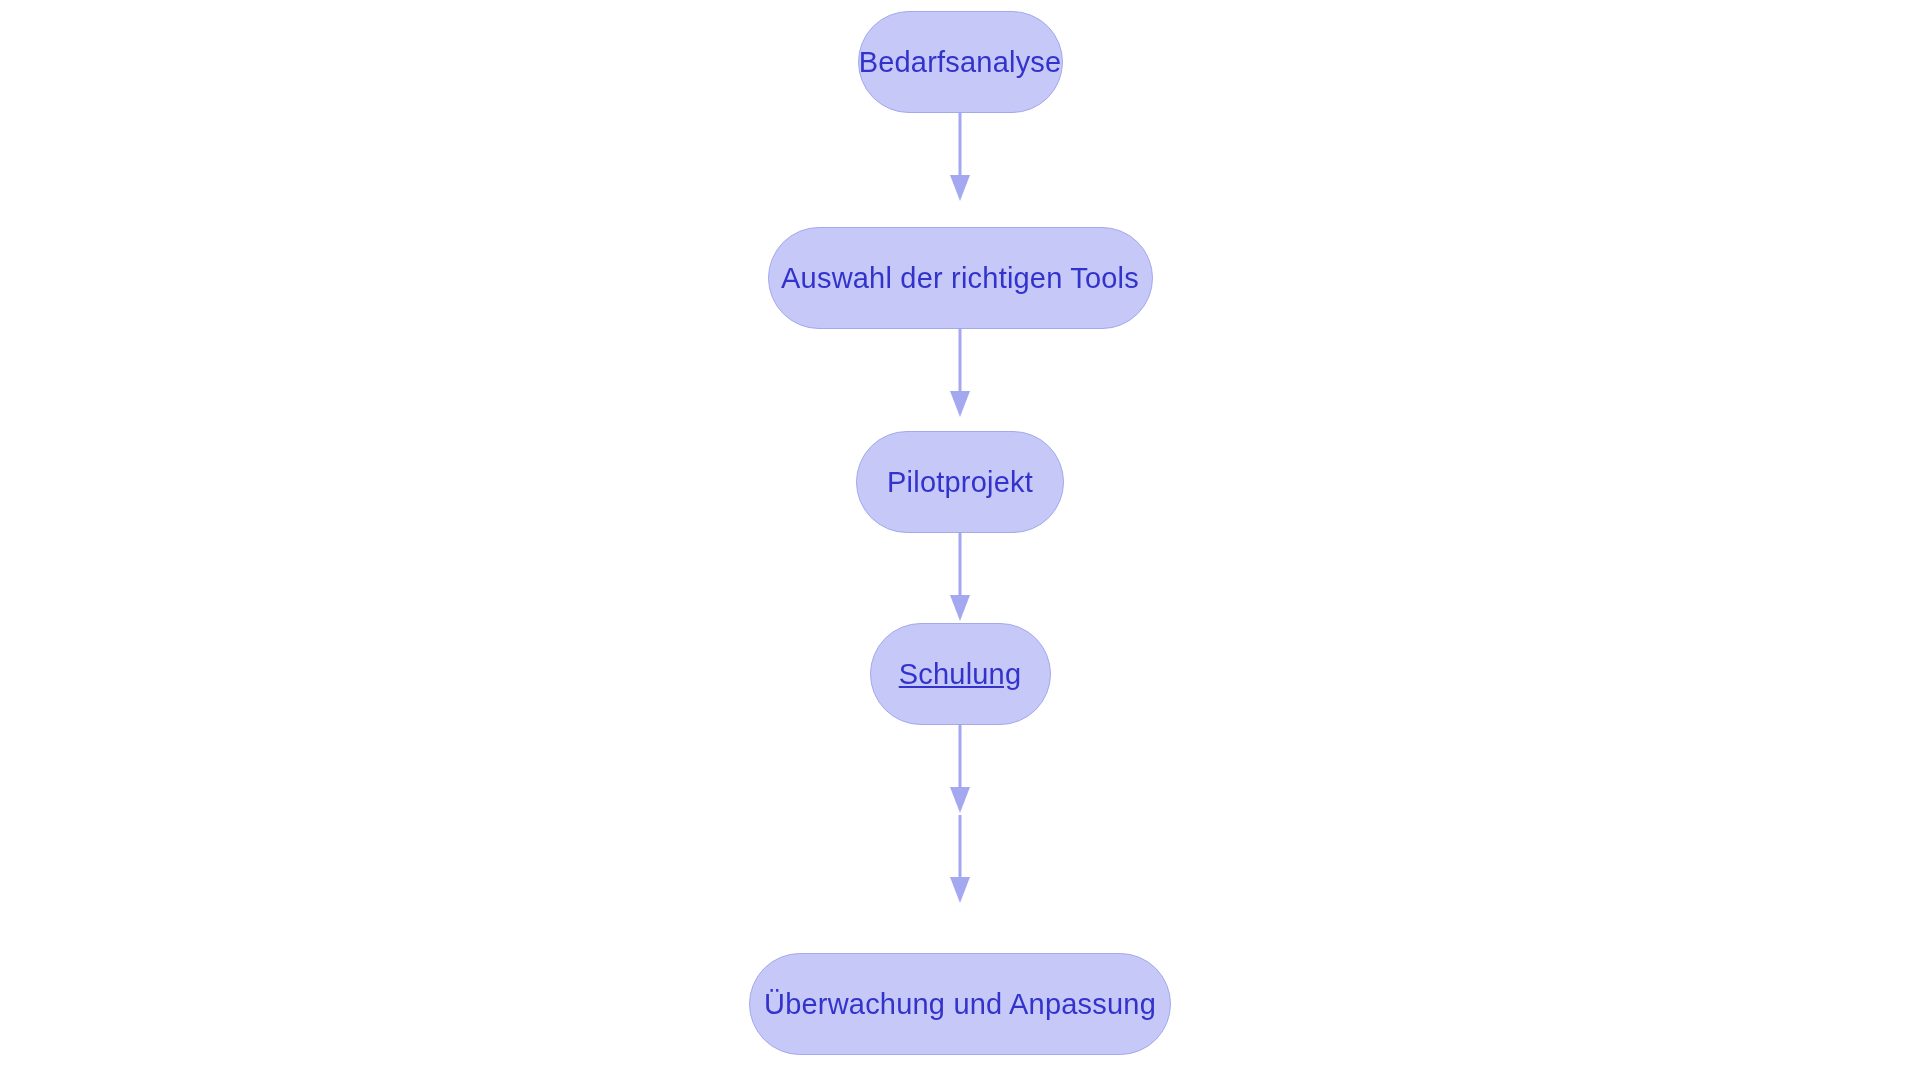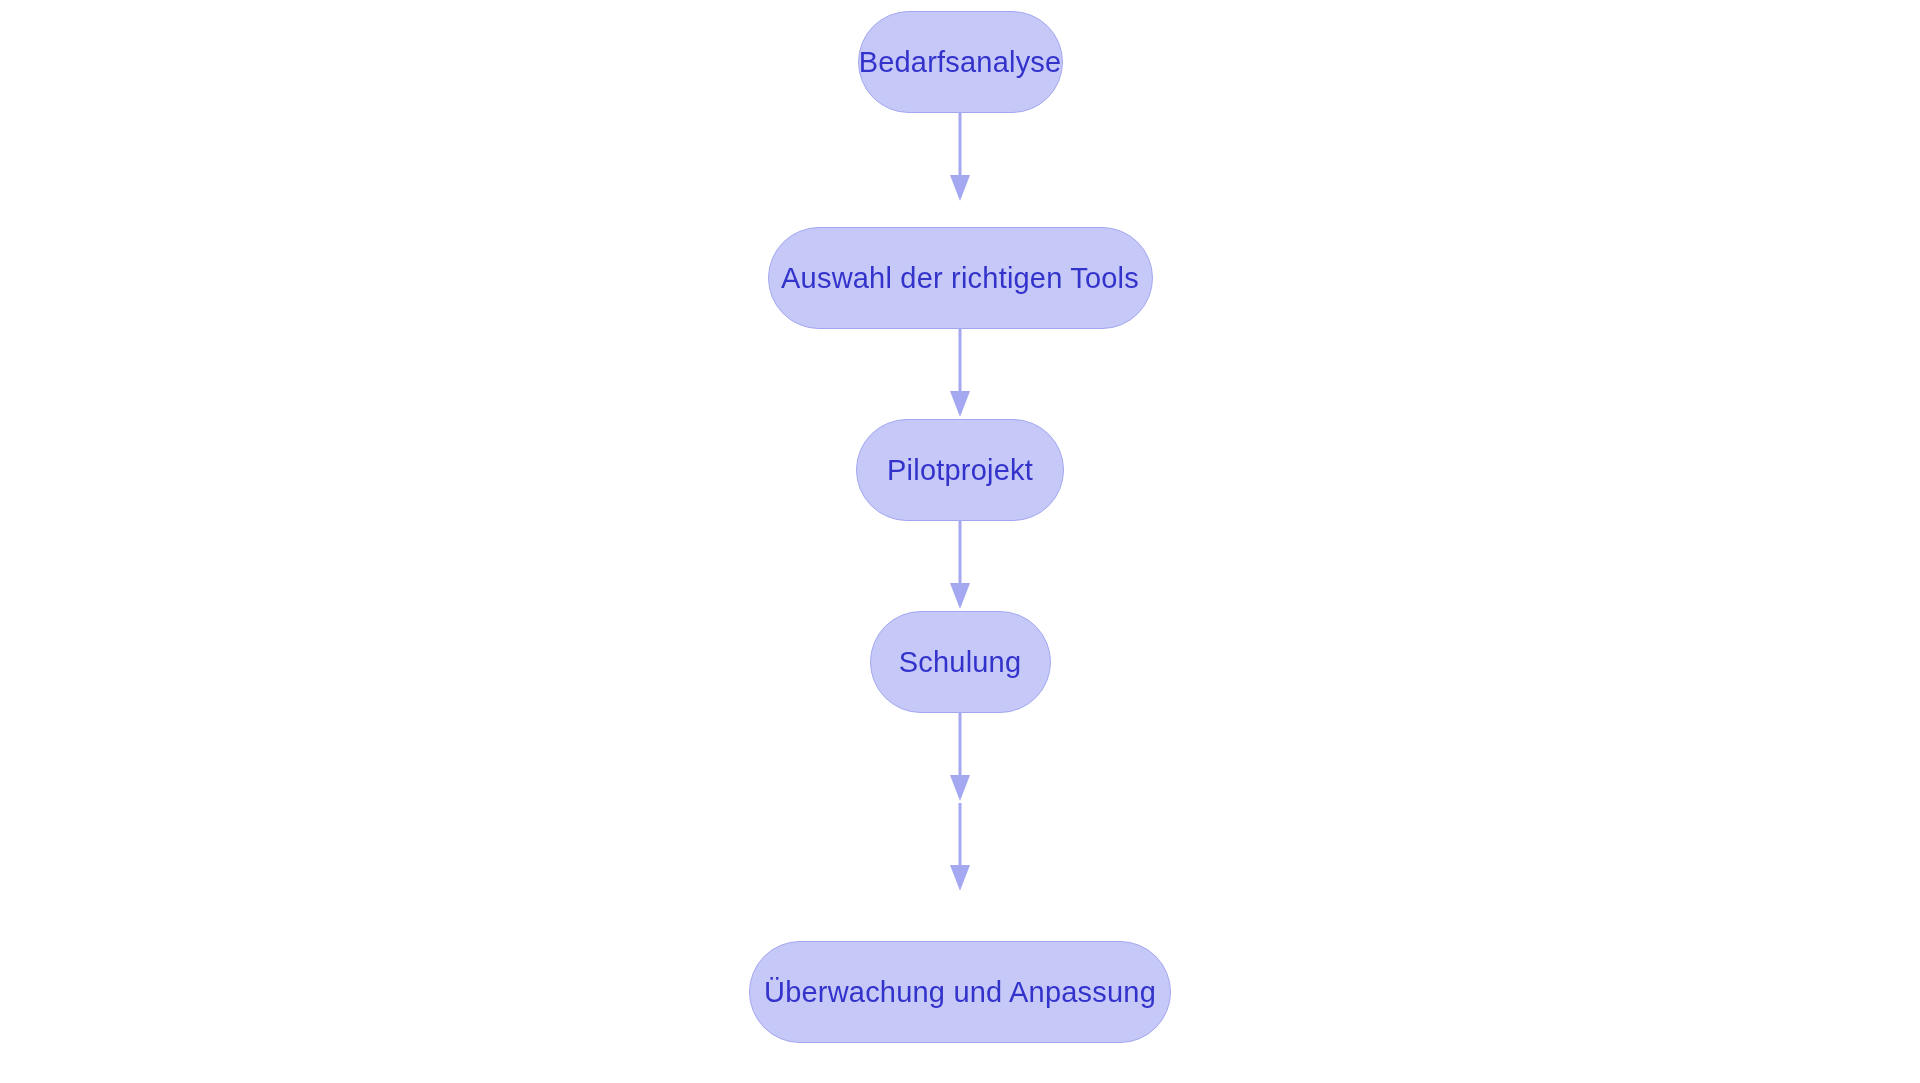--- a/index.html
+++ b/index.html
@@ -89,34 +89,34 @@
     </div>
 
     <div class="connector">
       <svg width="24" height="90" viewBox="0 0 24 90" aria-hidden="true">
         <line x1="12" y1="0" x2="12" y2="67" stroke="#a3a8f0" stroke-width="3"></line>
         <polygon points="2,62 22,62 12,88" fill="#a3a8f0"></polygon>
       </svg>
     </div>
 
     <div class="node-row">
-      <div class="node" style="width:208px;">
+      <div class="node" style="width:208px;margin-top:12px;">
         <span>Pilotprojekt</span>
       </div>
     </div>
 
     <div class="connector">
       <svg width="24" height="90" viewBox="0 0 24 90" aria-hidden="true">
         <line x1="12" y1="0" x2="12" y2="67" stroke="#a3a8f0" stroke-width="3"></line>
         <polygon points="2,62 22,62 12,88" fill="#a3a8f0"></polygon>
       </svg>
     </div>
 
     <div class="node-row">
-      <div class="node" style="width:181px;">
+      <div class="node" style="width:181px;text-decoration:underline;">
         <span>Schulung</span>
       </div>
     </div>
 
     <div class="connector">
       <svg width="24" height="90" viewBox="0 0 24 90" aria-hidden="true">
         <line x1="12" y1="0" x2="12" y2="67" stroke="#a3a8f0" stroke-width="3"></line>
         <polygon points="2,62 22,62 12,88" fill="#a3a8f0"></polygon>
       </svg>
     </div>

